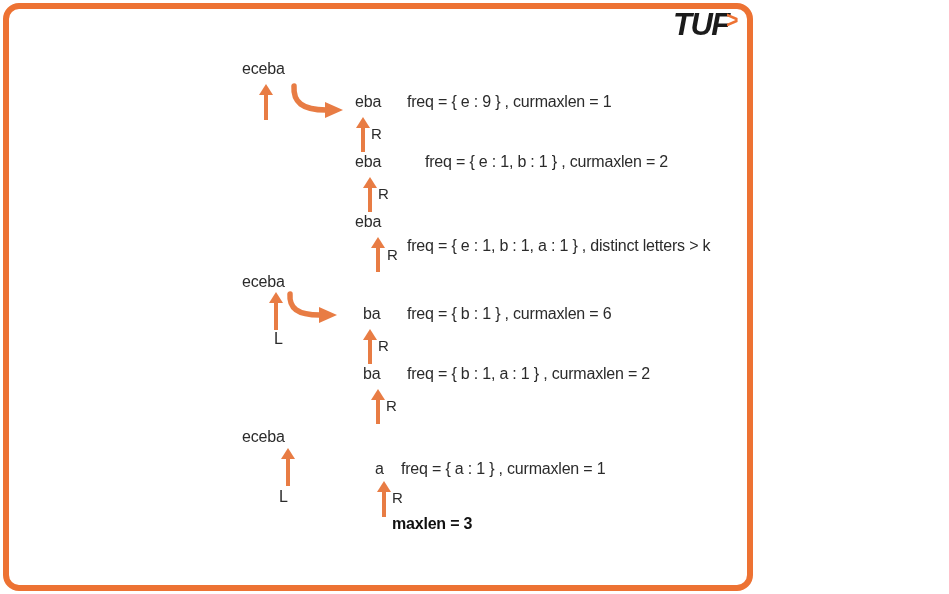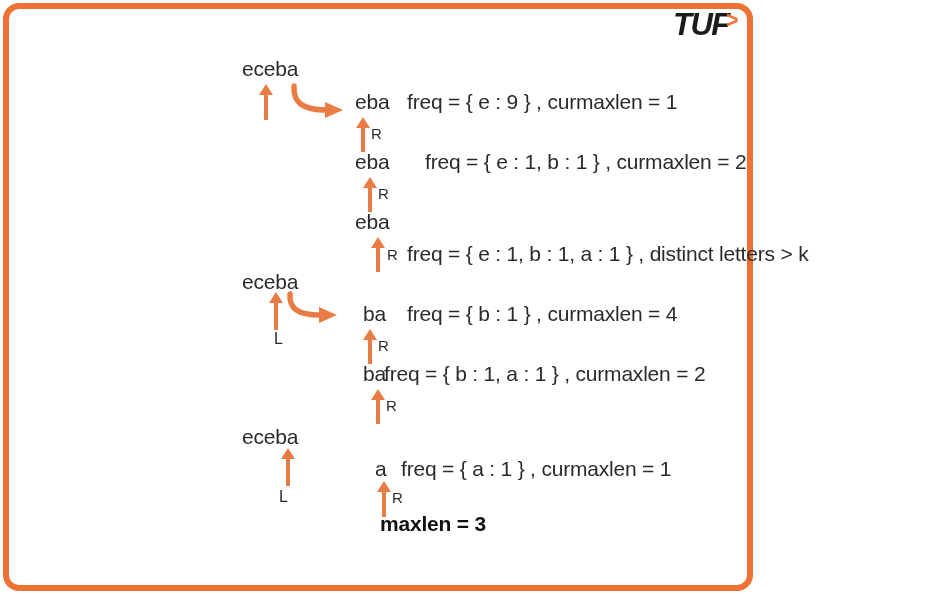--- a/index.html
+++ b/index.html
@@ -11,21 +11,21 @@
   .canvas{position:relative;width:756px;height:594px;background:#fff;}
   .frame{position:absolute;left:3px;top:3px;right:3px;bottom:3px;
          border:6px solid var(--border);border-radius:16px;pointer-events:none;}
   
   .logo{position:absolute;top:8px;right:18px;display:flex;align-items:flex-start;}
   .logo-text{font-size:31px;font-weight:900;font-style:italic;letter-spacing:-1.5px;
              color:var(--logo);line-height:34px;}
   .logo-chevron{font-size:21px;font-weight:900;font-style:italic;color:var(--border);
                 line-height:21px;margin-left:-3px;margin-top:1px;transform:scaleY(1.15);}
   
-  .t{position:absolute;font-size:21px;line-height:20px;color:var(--text);
+  .t{position:absolute;font-size:16px;line-height:20px;color:var(--text);
      white-space:nowrap;letter-spacing:-0.2px;}
   .t-r{font-size:15px;}
   .t-l{font-size:16px;}
   .t-bold{font-weight:bold;color:#111;}
   
   .arr{position:absolute;width:14px;}
   .arr::before{content:"";position:absolute;left:0;top:0;width:0;height:0;
     border-left:7px solid transparent;border-right:7px solid transparent;
     border-bottom:11px solid var(--accent);}
   .arr::after{content:"";position:absolute;left:5px;top:9px;bottom:0;width:4px;
@@ -59,43 +59,43 @@
   <div class="t t-r" style="left:371px;top:124px">R</div>
 
   <div class="t" style="left:355px;top:152px">eba</div>
   <div class="t" style="left:425px;top:152px">freq = { e : 1, b : 1 } , curmaxlen = 2</div>
   <div class="arr" style="left:363px;top:177px;height:35px"></div>
   <div class="t t-r" style="left:378px;top:184px">R</div>
 
   <div class="t" style="left:355px;top:212px">eba</div>
   <div class="arr" style="left:371px;top:237px;height:35px"></div>
   <div class="t t-r" style="left:387px;top:245px">R</div>
-  <div class="t" style="left:407px;top:244px">freq = { e : 1, b : 1, a : 1 } , distinct letters &gt; k</div>
+  <div class="t" style="left:407px;top:236px">freq = { e : 1, b : 1, a : 1 } , distinct letters &gt; k</div>
 
   <div class="t" style="left:242px;top:272px">eceba</div>
   <div class="arr" style="left:269px;top:292px;height:38px"></div>
   <div class="t t-l" style="left:274px;top:329px">L</div>
   <svg class="curve" style="left:285px;top:293px" width="54" height="31" viewBox="0 0 54 31">
     <path d="M5 1 C 4 15, 12 22, 35 22"></path>
     <polygon points="34,14 52,22 34,30"></polygon>
   </svg>
 
   <div class="t" style="left:363px;top:304px">ba</div>
-  <div class="t" style="left:407px;top:304px">freq = { b : 1 } , curmaxlen = 4</div>
+  <div class="t" style="left:407px;top:304px">freq = { b : 1 } , curmaxlen = 6</div>
   <div class="arr" style="left:363px;top:329px;height:35px"></div>
   <div class="t t-r" style="left:378px;top:336px">R</div>
 
   <div class="t" style="left:363px;top:364px">ba</div>
-  <div class="t" style="left:384px;top:364px">freq = { b : 1, a : 1 } , curmaxlen = 2</div>
+  <div class="t" style="left:407px;top:364px">freq = { b : 1, a : 1 } , curmaxlen = 2</div>
   <div class="arr" style="left:371px;top:389px;height:35px"></div>
   <div class="t t-r" style="left:386px;top:396px">R</div>
 
   <div class="t" style="left:242px;top:427px">eceba</div>
   <div class="arr" style="left:281px;top:448px;height:38px"></div>
   <div class="t t-l" style="left:279px;top:487px">L</div>
 
   <div class="t" style="left:375px;top:459px">a</div>
   <div class="t" style="left:401px;top:459px">freq = { a : 1 } , curmaxlen = 1</div>
   <div class="arr" style="left:377px;top:481px;height:36px"></div>
   <div class="t t-r" style="left:392px;top:488px">R</div>
 
-  <div class="t t-bold" style="left:380px;top:514px">maxlen = 3</div>
+  <div class="t t-bold" style="left:392px;top:514px">maxlen = 3</div>
 </div>
 
 </body></html>

